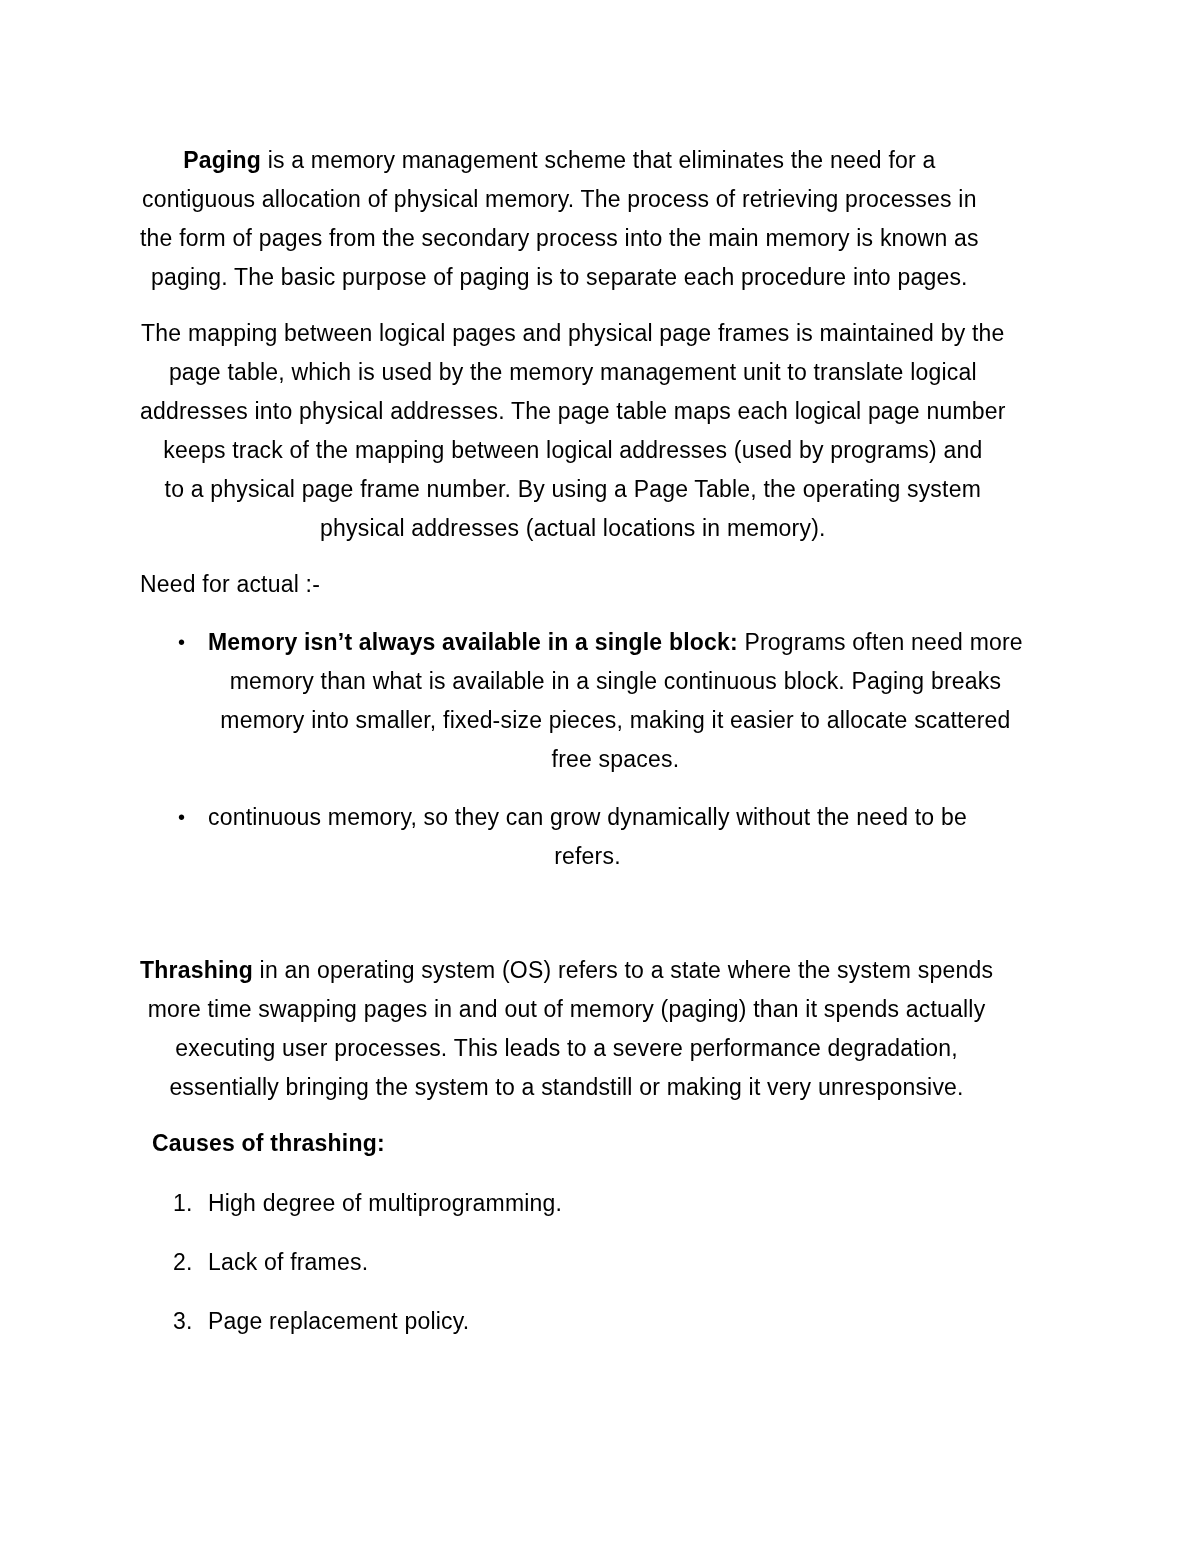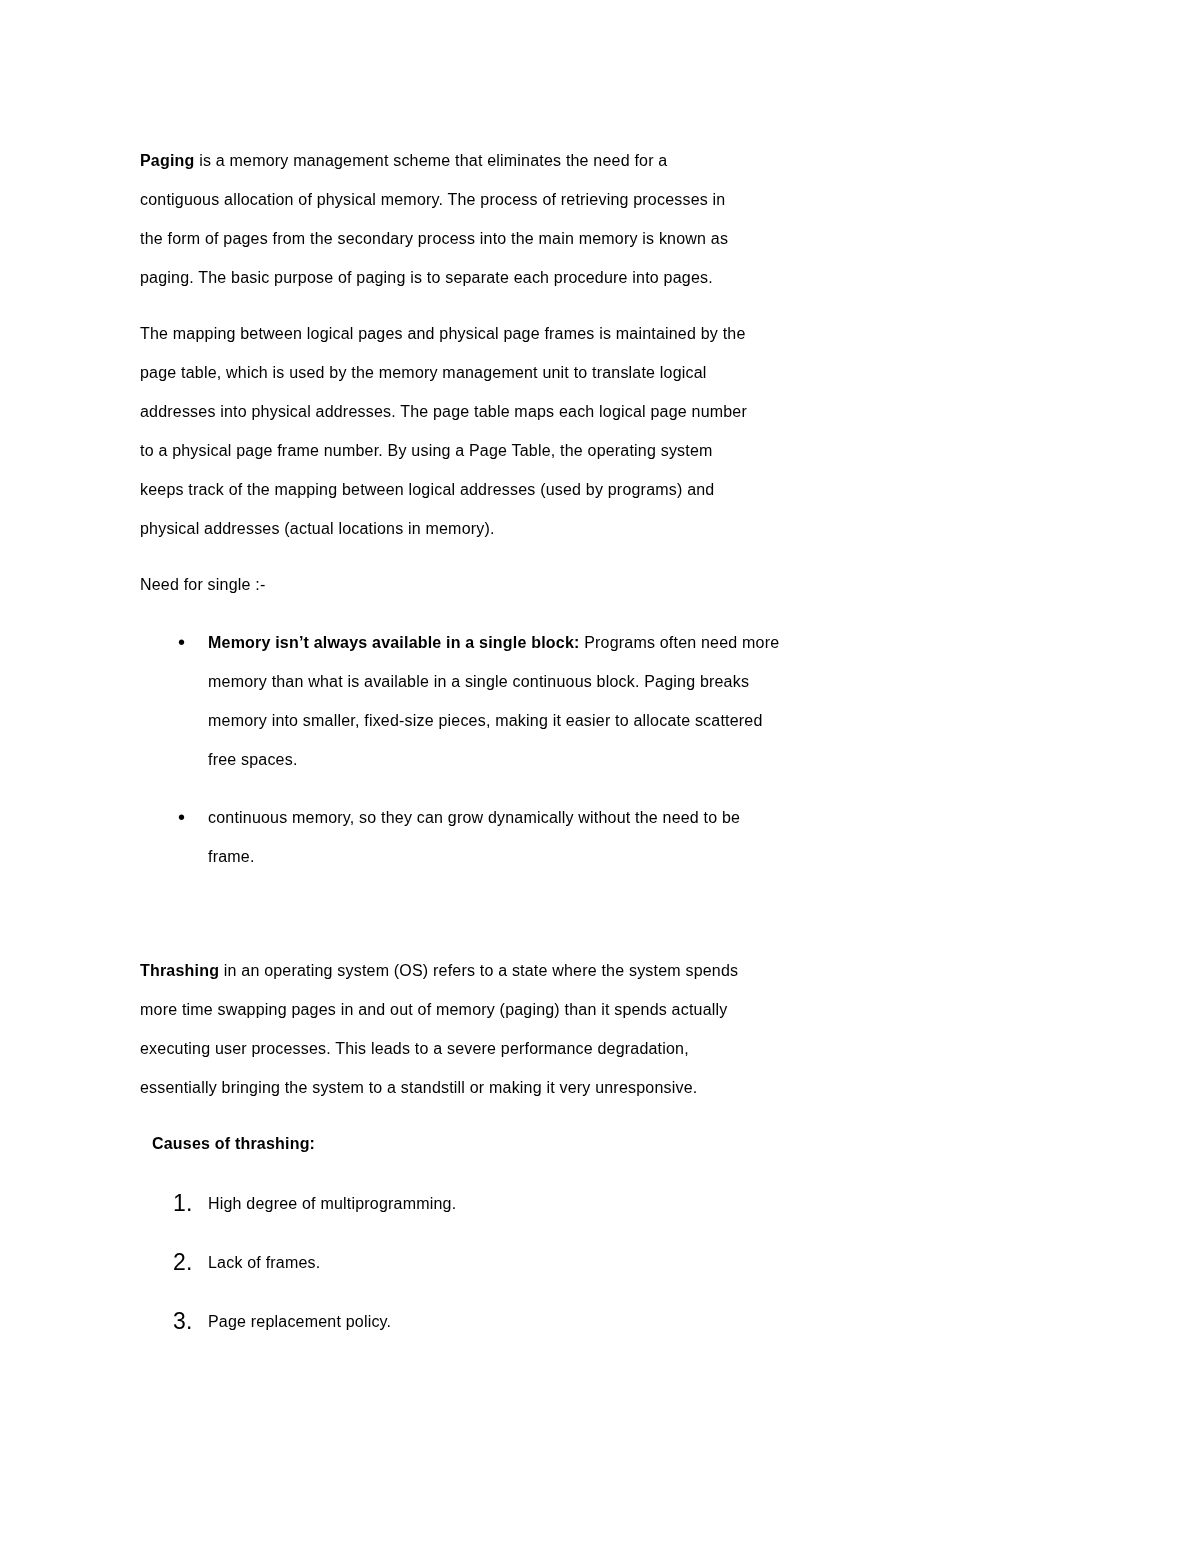--- a/index.html
+++ b/index.html
@@ -20,23 +20,24 @@
     left: 140px;
     top: 141px;
     width: 1020px;
     display: flex;
     flex-direction: column;
     align-items: flex-start;
   }
   .line {
     display: block;
     white-space: pre;
-    font-size: 16px;
+    font-size: 23px;
     line-height: 39px;
     letter-spacing: 0.2px;
+    text-align: center;
   }
   .b { font-weight: bold; }
   .para { margin: 0 0 17px 0; }
   .para-need { margin: 0 0 19px 0; }
   .bullet-item {
     display: flex;
     align-items: flex-start;
     margin: 0 0 19px 0;
   }
   .bullet-marker {
@@ -69,44 +70,44 @@
     <span class="line"><span class="b">Paging</span><span> is a memory management scheme that eliminates the need for a</span></span>
     <span class="line">contiguous allocation of physical memory. The process of retrieving processes in</span>
     <span class="line">the form of pages from the secondary process into the main memory is known as</span>
     <span class="line">paging. The basic purpose of paging is to separate each procedure into pages.</span>
   </div>
 
   <div class="para">
     <span class="line">The mapping between logical pages and physical page frames is maintained by the</span>
     <span class="line">page table, which is used by the memory management unit to translate logical</span>
     <span class="line">addresses into physical addresses. The page table maps each logical page number</span>
+    <span class="line">keeps track of the mapping between logical addresses (used by programs) and</span>
     <span class="line">to a physical page frame number. By using a Page Table, the operating system</span>
-    <span class="line">keeps track of the mapping between logical addresses (used by programs) and</span>
     <span class="line">physical addresses (actual locations in memory).</span>
   </div>
 
   <div class="para para-need">
-    <span class="line">Need for single :-</span>
+    <span class="line">Need for actual :-</span>
   </div>
 
   <div class="bullet-item">
     <span class="bullet-marker">•</span>
     <span>
       <span class="line"><span class="b">Memory isn’t always available in a single block:</span><span> Programs often need more</span></span>
       <span class="line">memory than what is available in a single continuous block. Paging breaks</span>
       <span class="line">memory into smaller, fixed-size pieces, making it easier to allocate scattered</span>
       <span class="line">free spaces.</span>
     </span>
   </div>
 
   <div class="bullet-item">
     <span class="bullet-marker">•</span>
     <span>
       <span class="line">continuous memory, so they can grow dynamically without the need to be</span>
-      <span class="line">frame.</span>
+      <span class="line">refers.</span>
     </span>
   </div>
 
   <div class="spacer"></div>
 
   <div class="para">
     <span class="line"><span class="b">Thrashing</span><span> in an operating system (OS) refers to a state where the system spends</span></span>
     <span class="line">more time swapping pages in and out of memory (paging) than it spends actually</span>
     <span class="line">executing user processes. This leads to a severe performance degradation,</span>
     <span class="line">essentially bringing the system to a standstill or making it very unresponsive.</span>

